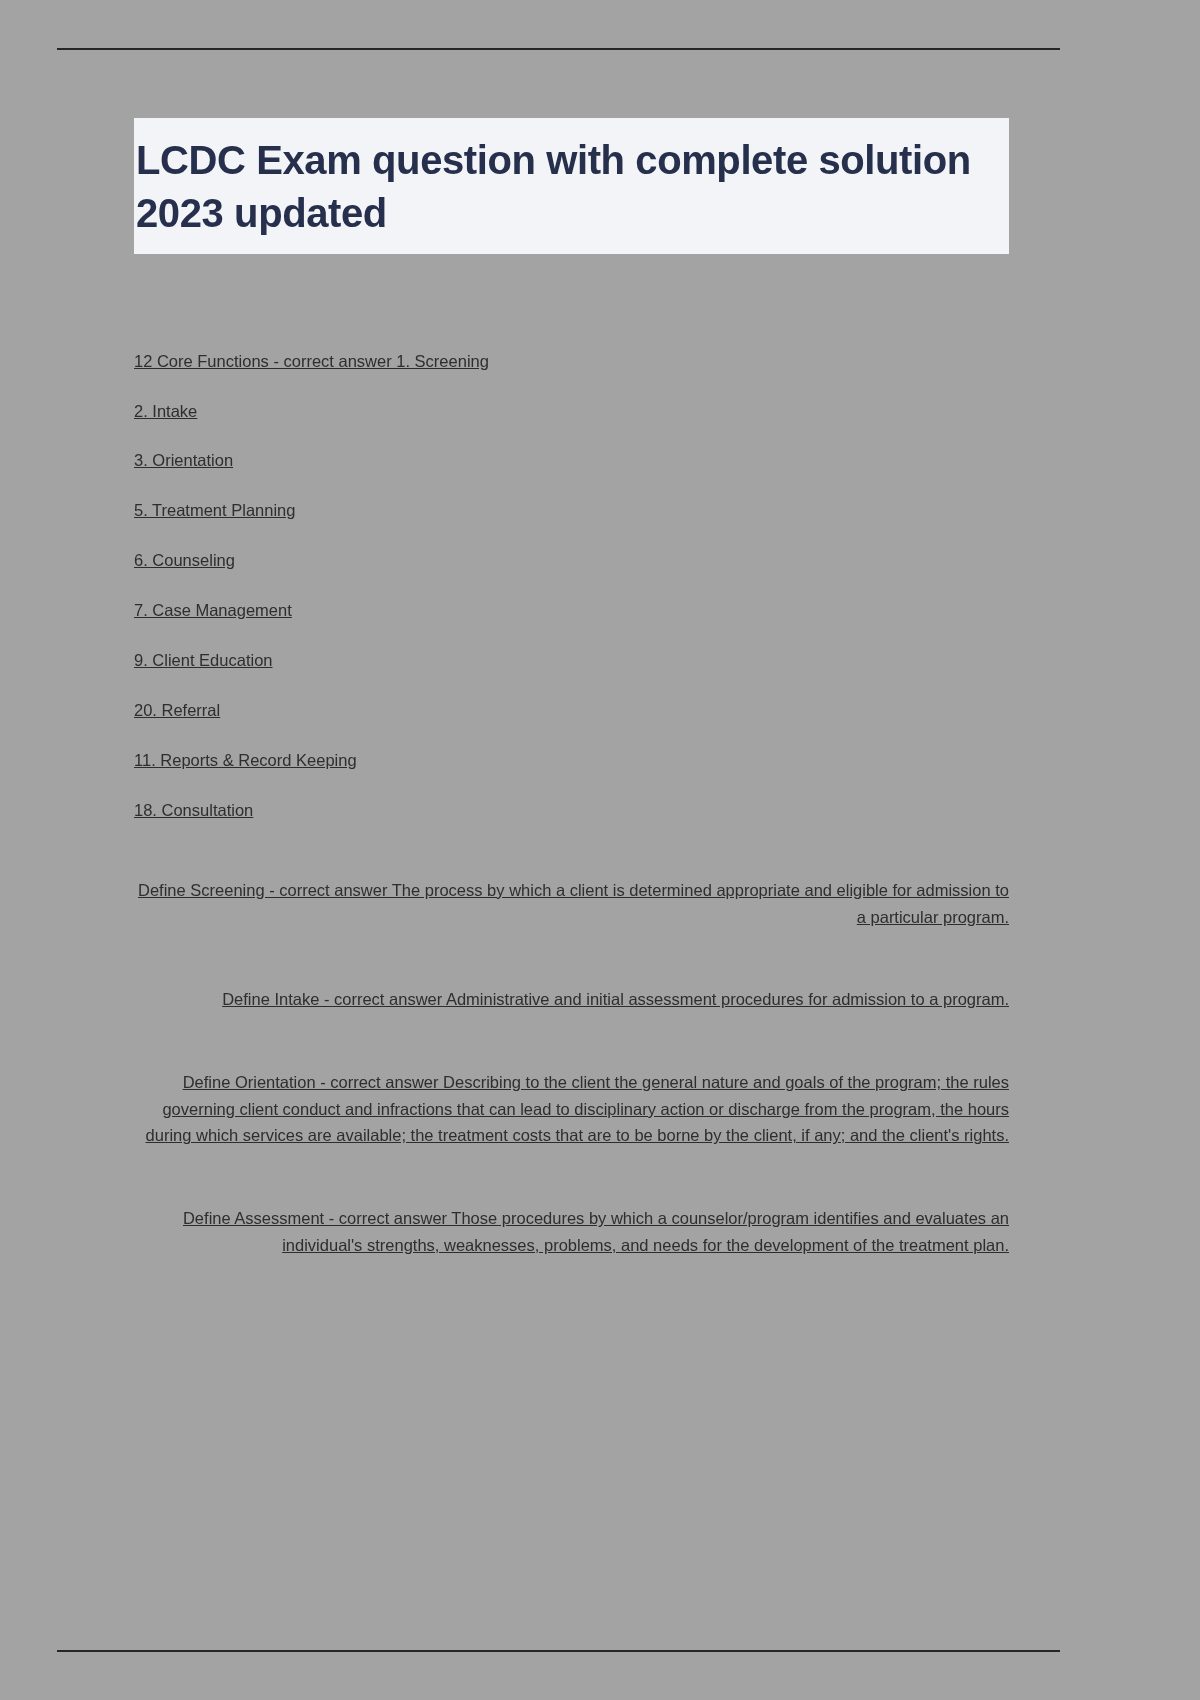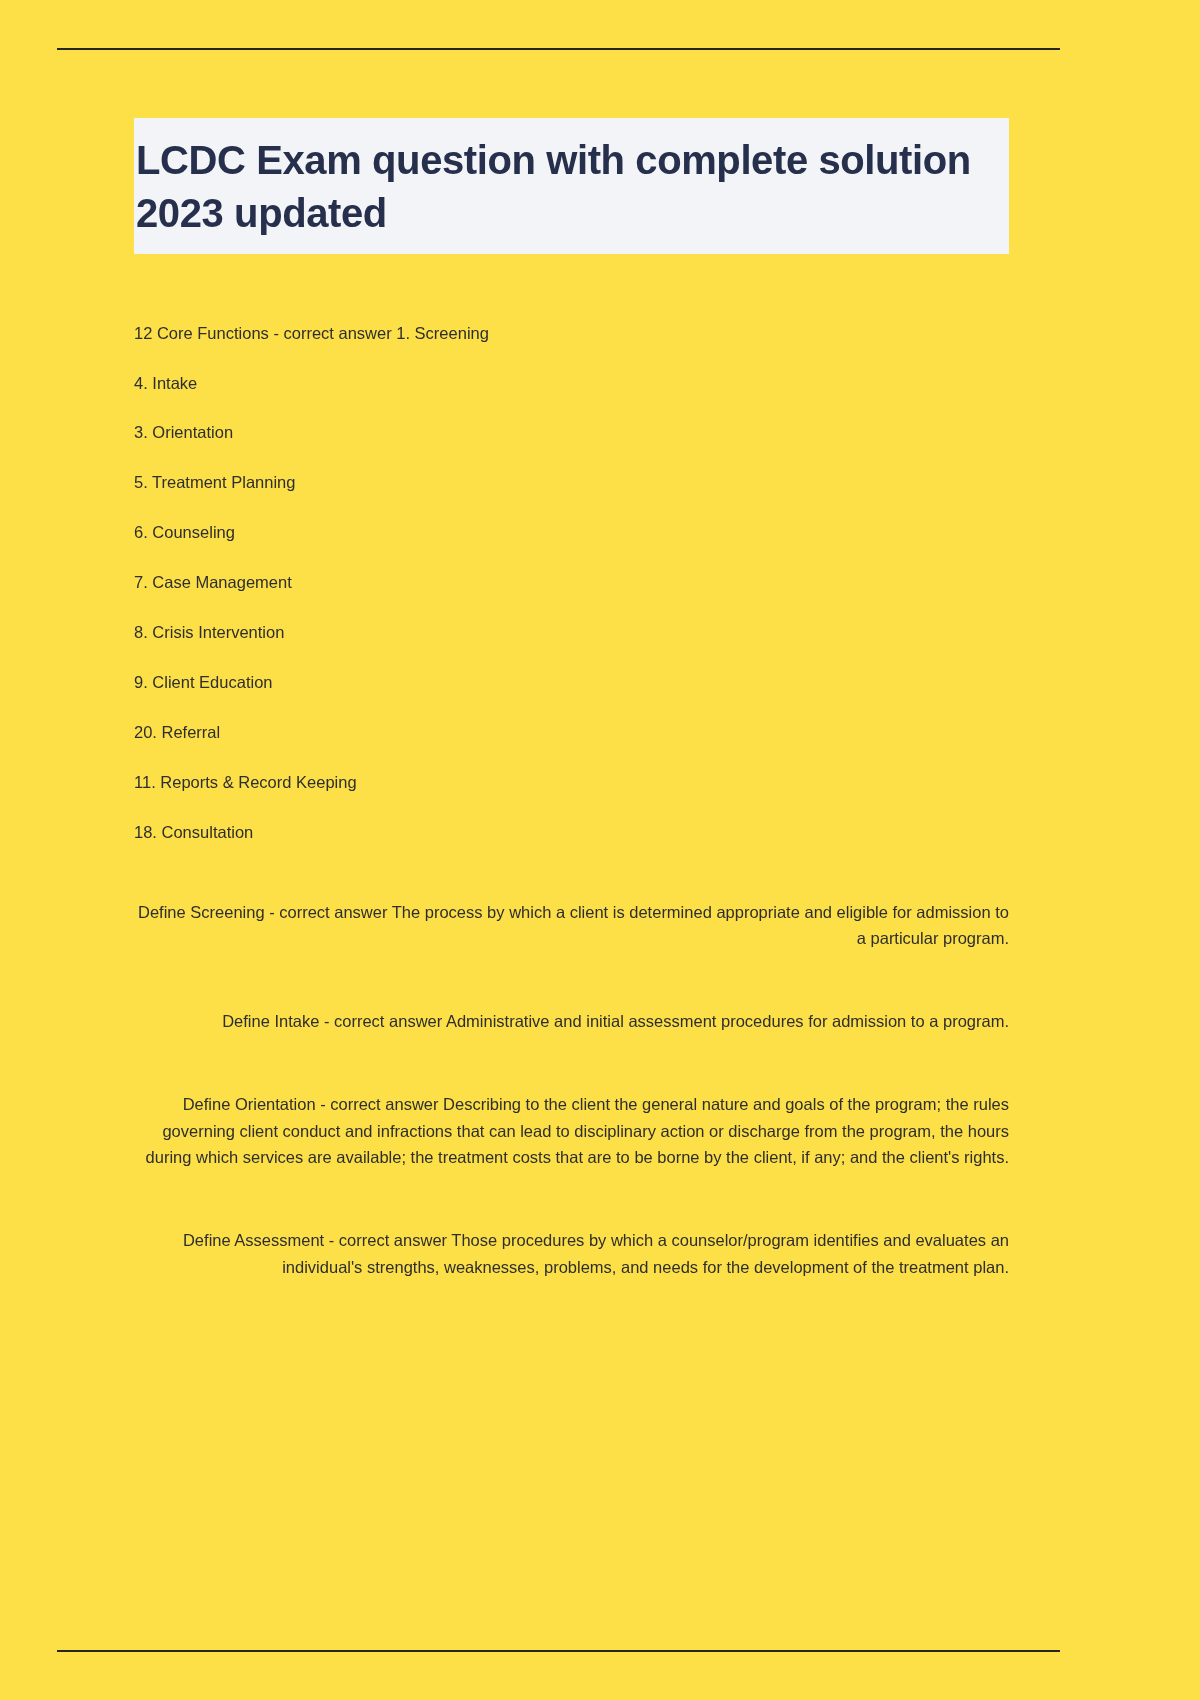--- a/index.html
+++ b/index.html
@@ -14,21 +14,21 @@
     font-family: "Liberation Sans", sans-serif;
     color: #2d2d2d;
     position: relative;
     overflow: hidden;
   }
 
   .page {
     position: relative;
     width: 1200px;
     height: 1700px;
-    background: #fde047;
+    background: #a3a3a3;
     box-sizing: border-box;
   }
 
   
   .page-rule {
     position: absolute;
     left: 57px;
     width: 1003px;
     height: 2px;
     background: #262626;
@@ -56,21 +56,22 @@
     font-size: 40px;
     line-height: 1.32;
     font-weight: bold;
     letter-spacing: -0.4px;
     color: #26304d;
     font-family: "Liberation Sans", sans-serif;
   }
 
   
   .body-area {
-    margin-top: 68px;
+    margin-top: 96px;
+    text-decoration: underline;
   }
 
   .qa-line {
     font-size: 16.5px;
     line-height: 1.45;
     color: #2e2e2e;
     margin: 0 0 26px 0;
     font-family: "Liberation Sans", sans-serif;
   }
 
@@ -105,26 +106,25 @@
 
     <div class="title-block">
       <h1 class="doc-title">LCDC Exam question with complete solution 2023 updated</h1>
     </div>
 
     <div class="body-area">
 
       <p class="qa-line">12 Core Functions - correct answer 1. Screening</p>
 
       <div>
-        <p class="list-item">4. Intake</p>
+        <p class="list-item">2. Intake</p>
         <p class="list-item">3. Orientation</p>
         <p class="list-item">5. Treatment Planning</p>
         <p class="list-item">6. Counseling</p>
         <p class="list-item">7. Case Management</p>
-        <p class="list-item">8. Crisis Intervention</p>
         <p class="list-item">9. Client Education</p>
         <p class="list-item">20. Referral</p>
         <p class="list-item">11. Reports &amp; Record Keeping</p>
         <p class="list-item">18. Consultation</p>
       </div>
 
       <div class="block-gap"></div>
 
       <div>
         <p class="para">Define Screening - correct answer The process by which a client is determined appropriate and eligible for admission to a particular program.</p>

